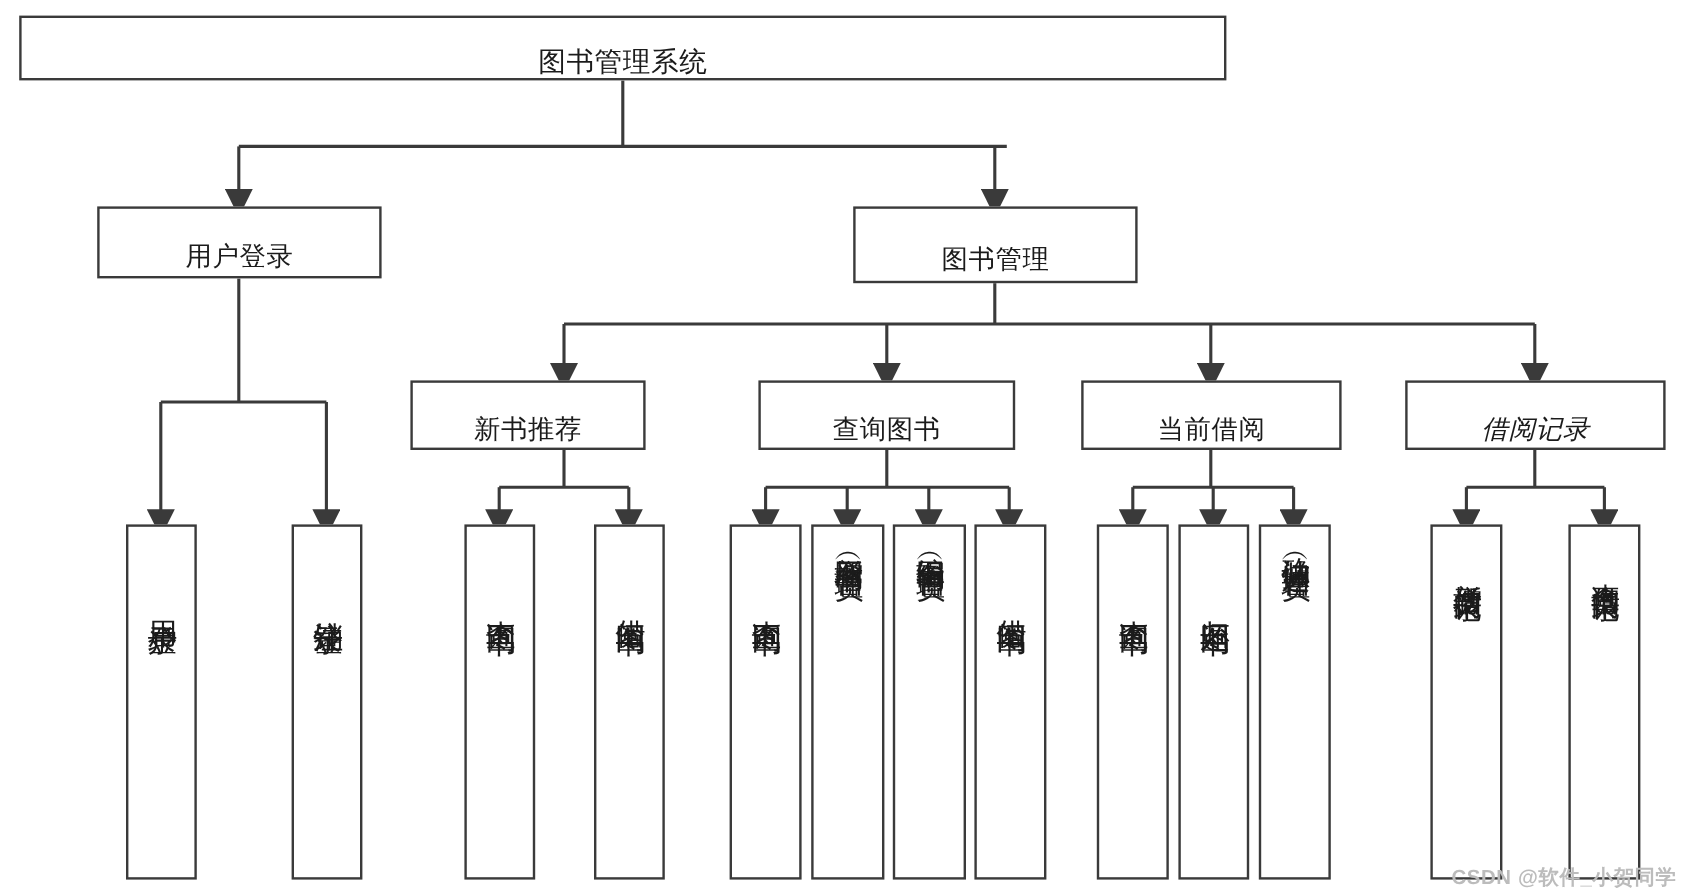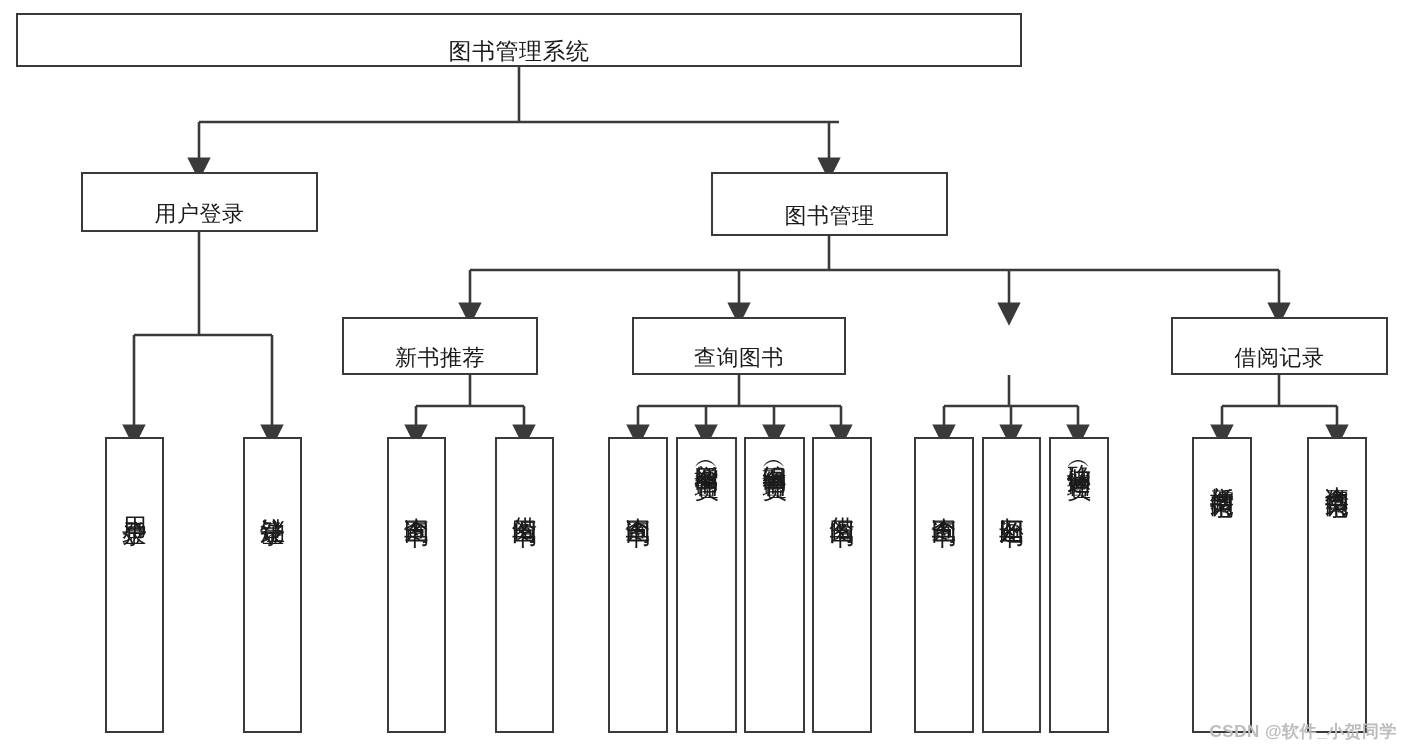--- a/index.html
+++ b/index.html
@@ -141,21 +141,24 @@
   <div class="node horiz" style="left:711px; top:172px; width:237px; height:64px;">
     <span class="lbl">图书管理</span>
   </div>
 
   <div class="node horiz" style="left:342px; top:317px; width:196px; height:58px;">
     <span class="lbl">新书推荐</span>
   </div>
   <div class="node horiz" style="left:632px; top:317px; width:214px; height:58px;">
     <span class="lbl">查询图书</span>
   </div>
-  <div class="node horiz" style="left:1171px; top:317px; width:217px; height:58px;">
+  <div class="node horiz" style="left:901px; top:317px; width:217px; height:58px;">
+    <span class="lbl">当前借阅</span>
+  </div>
+  <div class="node horiz" style="left:1171px; top:317px; width:217px; height:58px;font-style:italic;">
     <span class="lbl">借阅记录</span>
   </div>
 
   <div class="node vert" style="left:105px; top:437px; width:59px; height:296px; padding-top:58px;">
     <span class="lbl">用户登录</span>
   </div>
   <div class="node vert" style="left:243px; top:437px; width:59px; height:296px; padding-top:58px;">
     <span class="lbl">注销登录</span>
   </div>
 

